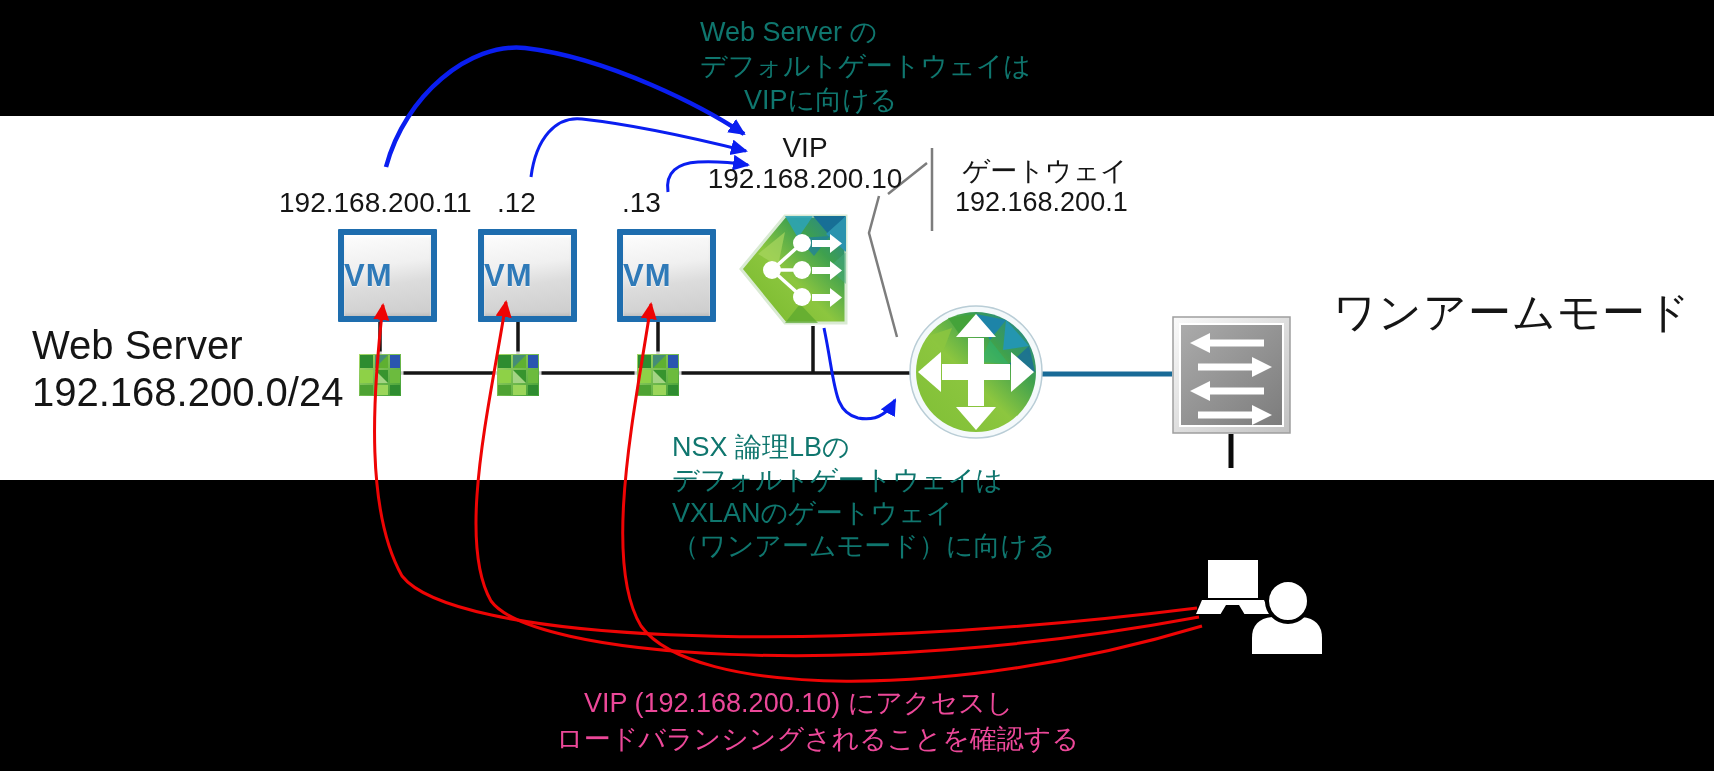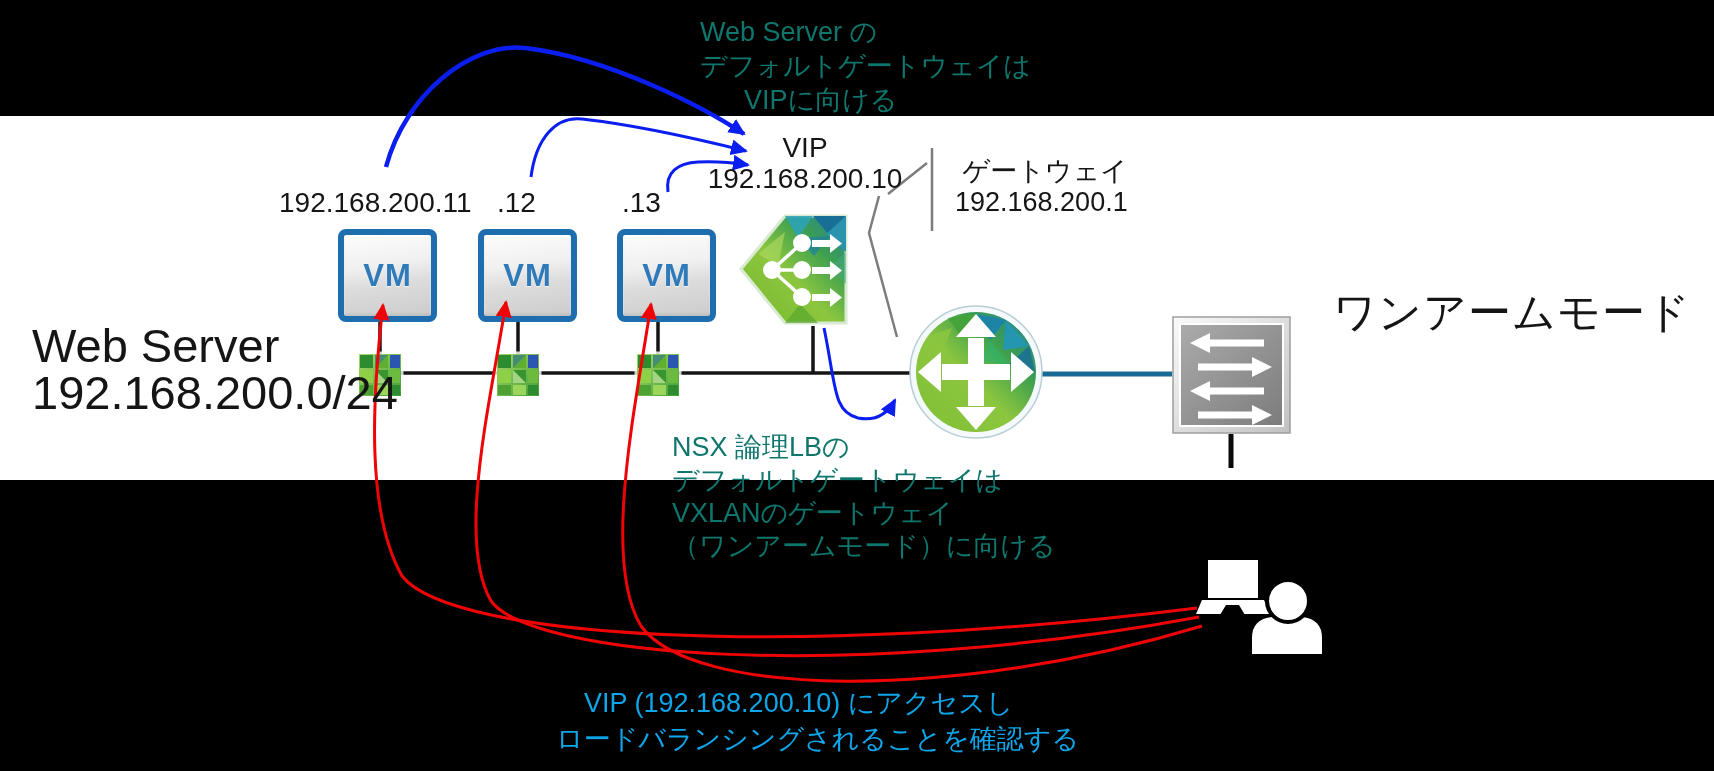--- a/index.html
+++ b/index.html
@@ -4,32 +4,32 @@
 <style>
   html,body{margin:0;padding:0;background:#000;}
   #stage{position:relative;width:1714px;height:771px;background:#000;overflow:hidden;
          font-family:"Liberation Sans","DejaVu Sans",sans-serif;}
   .white-band{position:absolute;left:0;top:116px;width:1714px;height:364px;background:#fff;}
   svg.layer{position:absolute;left:0;top:0;pointer-events:none;}
   .abs{position:absolute;}
   
   .note{font-size:27px;line-height:34px;font-weight:500;white-space:nowrap;}
   .note-blue{color:#0f766e;}
-  .note-red{color:#0ea5e9;}
+  .note-red{color:#ec4899;}
   .black-label{color:#151515;white-space:nowrap;}
   .ip-row{font-size:28px;}
   .vip-block{width:210px;text-align:center;font-size:28px;line-height:31px;}
   .gw-block{font-size:27px;line-height:31px;text-align:right;}
-  .subnet-block{font-size:47px;line-height:47px;}
+  .subnet-block{font-size:40px;line-height:47px;}
   .mode-title{font-size:43px;letter-spacing:1px;}
   
-  .vm{position:absolute;top:229px;width:87px;height:81px;border:6px solid #1e6dae;border-radius:8px;
+  .vm{position:absolute;top:229px;width:87px;height:81px;border:6px solid #1e6dae;border-radius:1px;
       background:linear-gradient(172deg,#fdfdfd 0%,#f0f0f0 38%,#dcdcdc 60%,#cccccc 100%);
       box-shadow:inset 0 2px 2px rgba(255,255,255,.95), inset 0 -2px 3px rgba(0,0,0,.08);
-      display:flex;align-items:center;justify-content:center;}
+      display:flex;align-items:center;}
   .vm span{font-size:31px;font-weight:bold;color:#2f7ab8;letter-spacing:1px;
            text-shadow:0 1px 1px rgba(255,255,255,.8);}
 </style>
 </head>
 <body>
 
 <div id="stage">
 
   <div class="white-band"></div>
 

